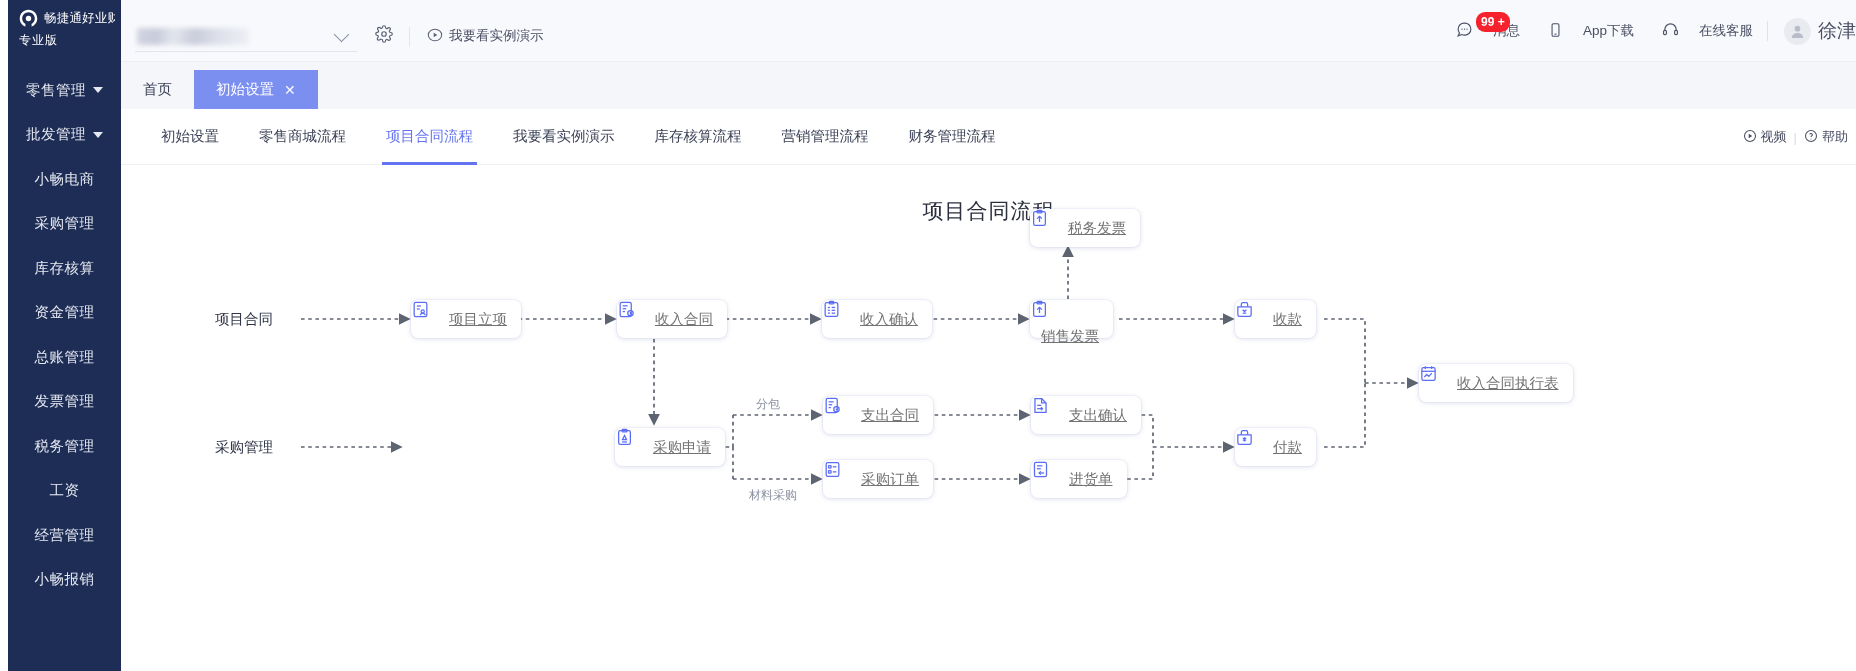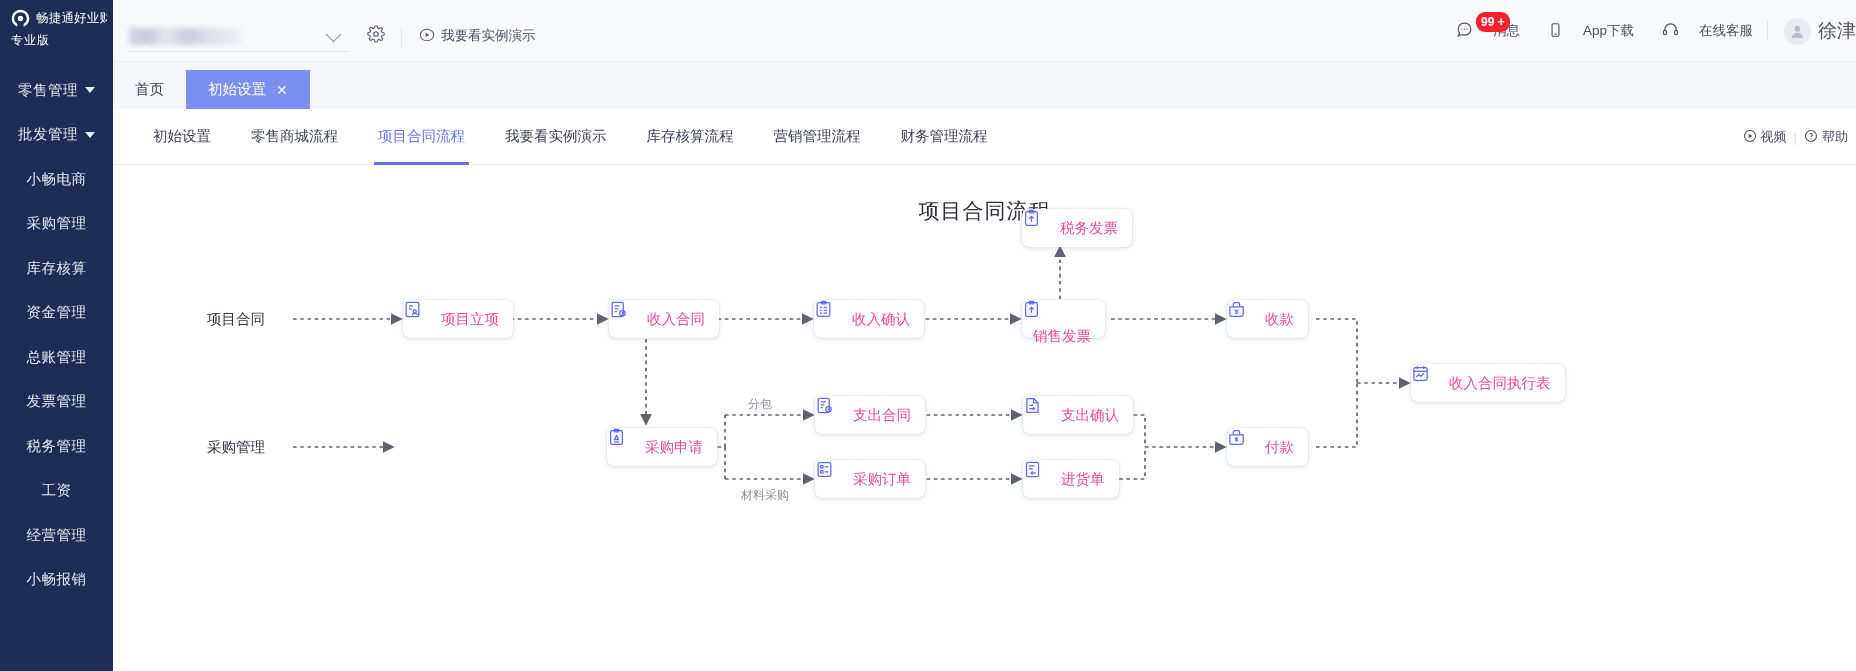--- a/index.html
+++ b/index.html
@@ -2,21 +2,21 @@
 <html><head>
 <meta charset="utf-8">
 <style>
   * { box-sizing: border-box; margin: 0; padding: 0; }
   html, body {
     width: 1856px; height: 671px;
     overflow: hidden;
     background: #ffffff;
     font-family: "Liberation Sans", "DejaVu Sans", sans-serif;
   }
-  .app { position: relative; width: 1856px; height: 671px; display: flex; background:#fff; }
+  .app { position: relative; width: 1856px; height: 671px; display: flex; background:#fff;padding-left:8px; }
 
   
   .sidebar {
     width: 113px; height: 671px;
     background: #1e2d55;
     flex: 0 0 113px;
     position: relative;
     overflow: hidden;
   }
   .brand {
@@ -171,22 +171,22 @@
   .canvas svg { position: absolute; left:0; top:0; overflow: visible; }
 
   .node {
     position: absolute;
     height: 38px;
     background: #ffffff;
     border-radius: 7px;
     box-shadow: 0 1px 5px rgba(86,98,170,0.20), 0 0 0 0.6px rgba(130,142,200,0.13);
     display: flex; align-items: center;
     padding: 0 14px 0 11px; gap: 8px;
-    font-size: 14.5px; color: #ec4899;
-    white-space: nowrap; cursor: pointer;
+    font-size: 14.5px; color: #737373;
+    white-space: nowrap; cursor: pointer; text-decoration: underline;
   }
   .node .nicon { width: 19px; height: 19px; flex: 0 0 19px; display:block; }
   .rowlabel {
     position: absolute; font-size: 14.5px; color: #2f3446; white-space: nowrap;
   }
   .edgelabel {
     position: absolute; font-size: 12px; color: #8b90a0; white-space: nowrap;
   }
 </style>
 </head>

